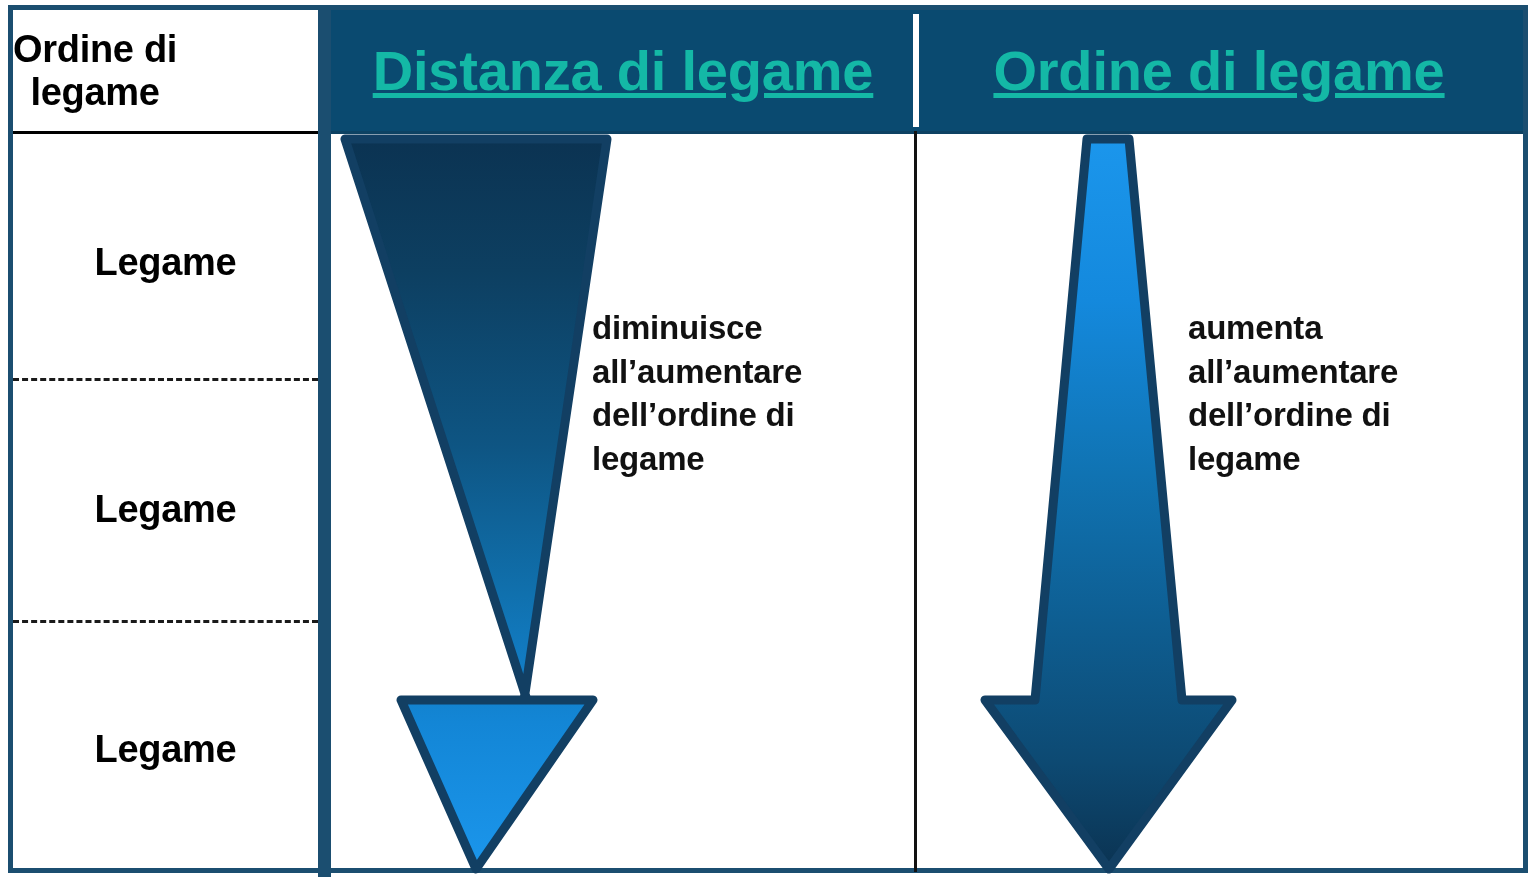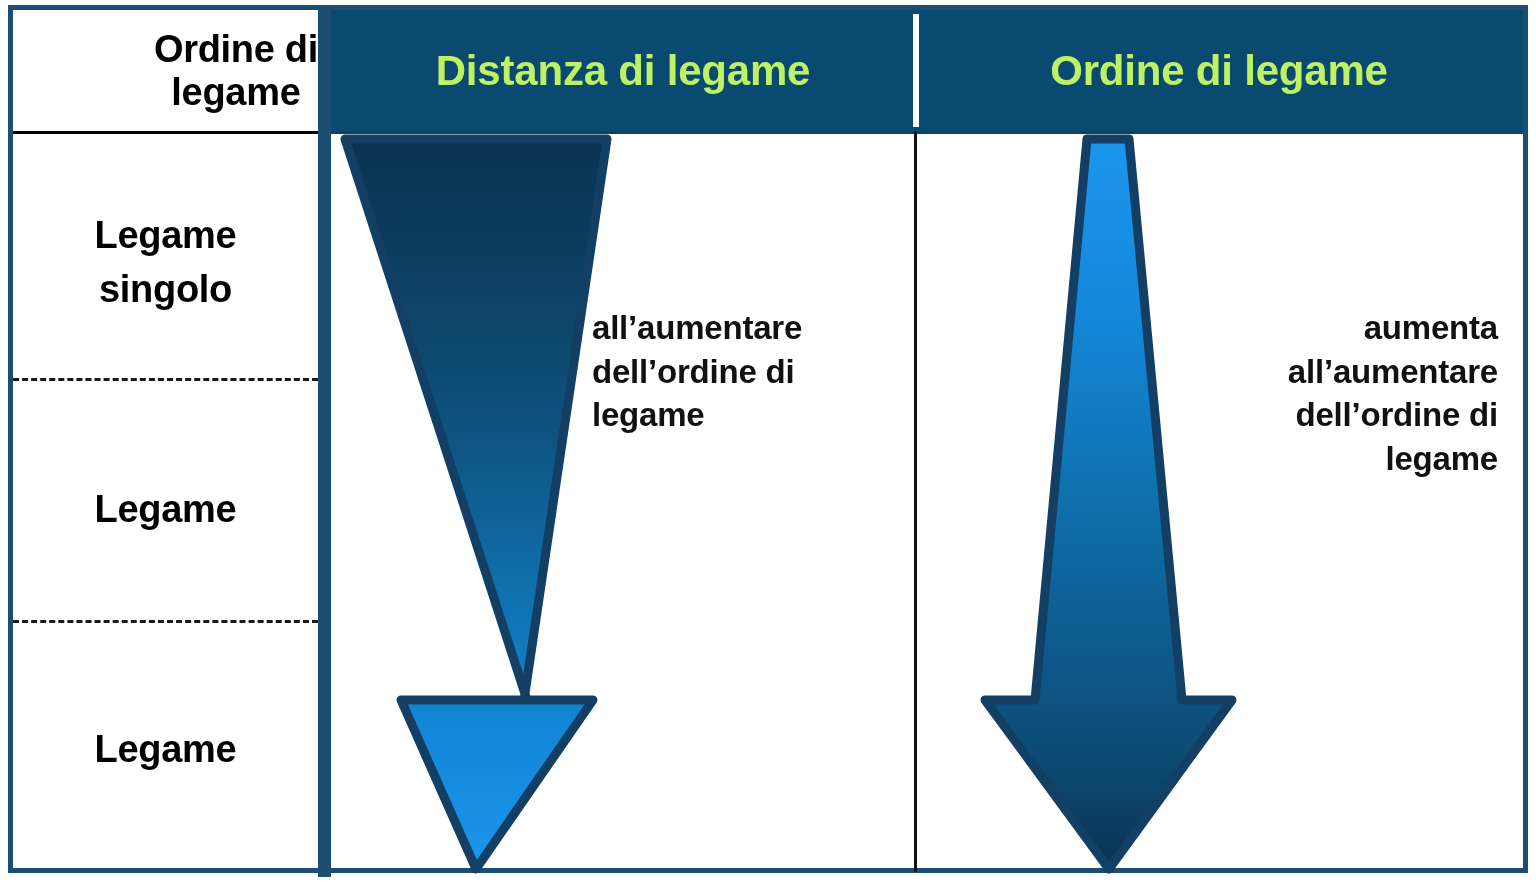--- a/index.html
+++ b/index.html
@@ -44,21 +44,21 @@
   .left-col-header {
     position: absolute;
     left: 0;
     top: 0;
     width: 100%;
     height: 124px;
     box-sizing: border-box;
     border-bottom: 3px solid #000000;
     display: flex;
     align-items: center;
-    justify-content: flex-end;
+    justify-content: flex-start;
   }
   .left-col-header .lbl {
     font-size: 38px;
     font-weight: bold;
     color: #000000;
     line-height: 1.12;
     text-align: center;
     letter-spacing: -0.3px;
   }
 
@@ -111,25 +111,26 @@
     background: #0a4a70;
     display: flex;
     align-items: center;
     justify-content: center;
     box-sizing: border-box;
   }
   #header-band-left  { left: 331px;  width: 584px; }
   #header-band-right { left: 915px;  width: 608px; }
 
   .header-band .lbl {
-    font-size: 42px;
-    font-weight: bold;
-    color: #bef264;
+    font-size: 56px;
+    font-weight: bold;
+    color: #14b8a6;
     letter-spacing: -0.2px;
     white-space: nowrap;
+    text-decoration: underline;
   }
 
   .header-divider {
     position: absolute;
     left: 913px;
     top: 14px;
     width: 6px;
     height: 113px;
     background: #ffffff;
   }
@@ -179,21 +180,21 @@
   #caption-distanza {
     left: 592px;
     top: 306px;
     width: 300px;
     text-align: left;
   }
   #caption-energia {
     left: 1188px;
     top: 306px;
     width: 310px;
-    text-align: right;
+    text-align: left;
   }
 </style>
 </head>
 <body>
 
 <div id="page">
 
   <div class="outer-frame"></div>
 
   <div class="left-col">
@@ -201,21 +202,20 @@
     <div class="left-col-header">
       <div class="lbl">
         <div>Ordine di</div>
         <div>legame</div>
       </div>
     </div>
 
     <div class="order-row" id="order-row-0">
       <div class="lbl">
         <div>Legame</div>
-        <div>singolo</div>
       </div>
     </div>
 
     <div class="order-row" id="order-row-1">
       <div class="lbl">
         <div>Legame</div>
       </div>
     </div>
 
     <div class="order-row" id="order-row-2">
@@ -253,20 +253,21 @@
           <stop offset="80%" stop-color="#1386d6"></stop>
           <stop offset="100%" stop-color="#1b96ec"></stop>
         </linearGradient>
       </defs>
 
       <polygon points="14,5 276,5 193,566 70,566 145,735 262,566 196,566" fill="url(#grad-left)" stroke="#123f63" stroke-width="9" stroke-linejoin="round"></polygon>
     </svg>
   </div>
 
   <div class="caption" id="caption-distanza">
+    <div>diminuisce</div>
     <div>all’aumentare</div>
     <div>dell’ordine di</div>
     <div>legame</div>
   </div>
 
   <div class="arrow-panel" id="arrow-panel-right">
     <svg class="arrow-svg" width="606" height="740" viewBox="0 0 606 740">
       <defs>
         <linearGradient id="grad-right" x1="0" y1="0" x2="0" y2="1">
           <stop offset="0%" stop-color="#1b96ec"></stop>

